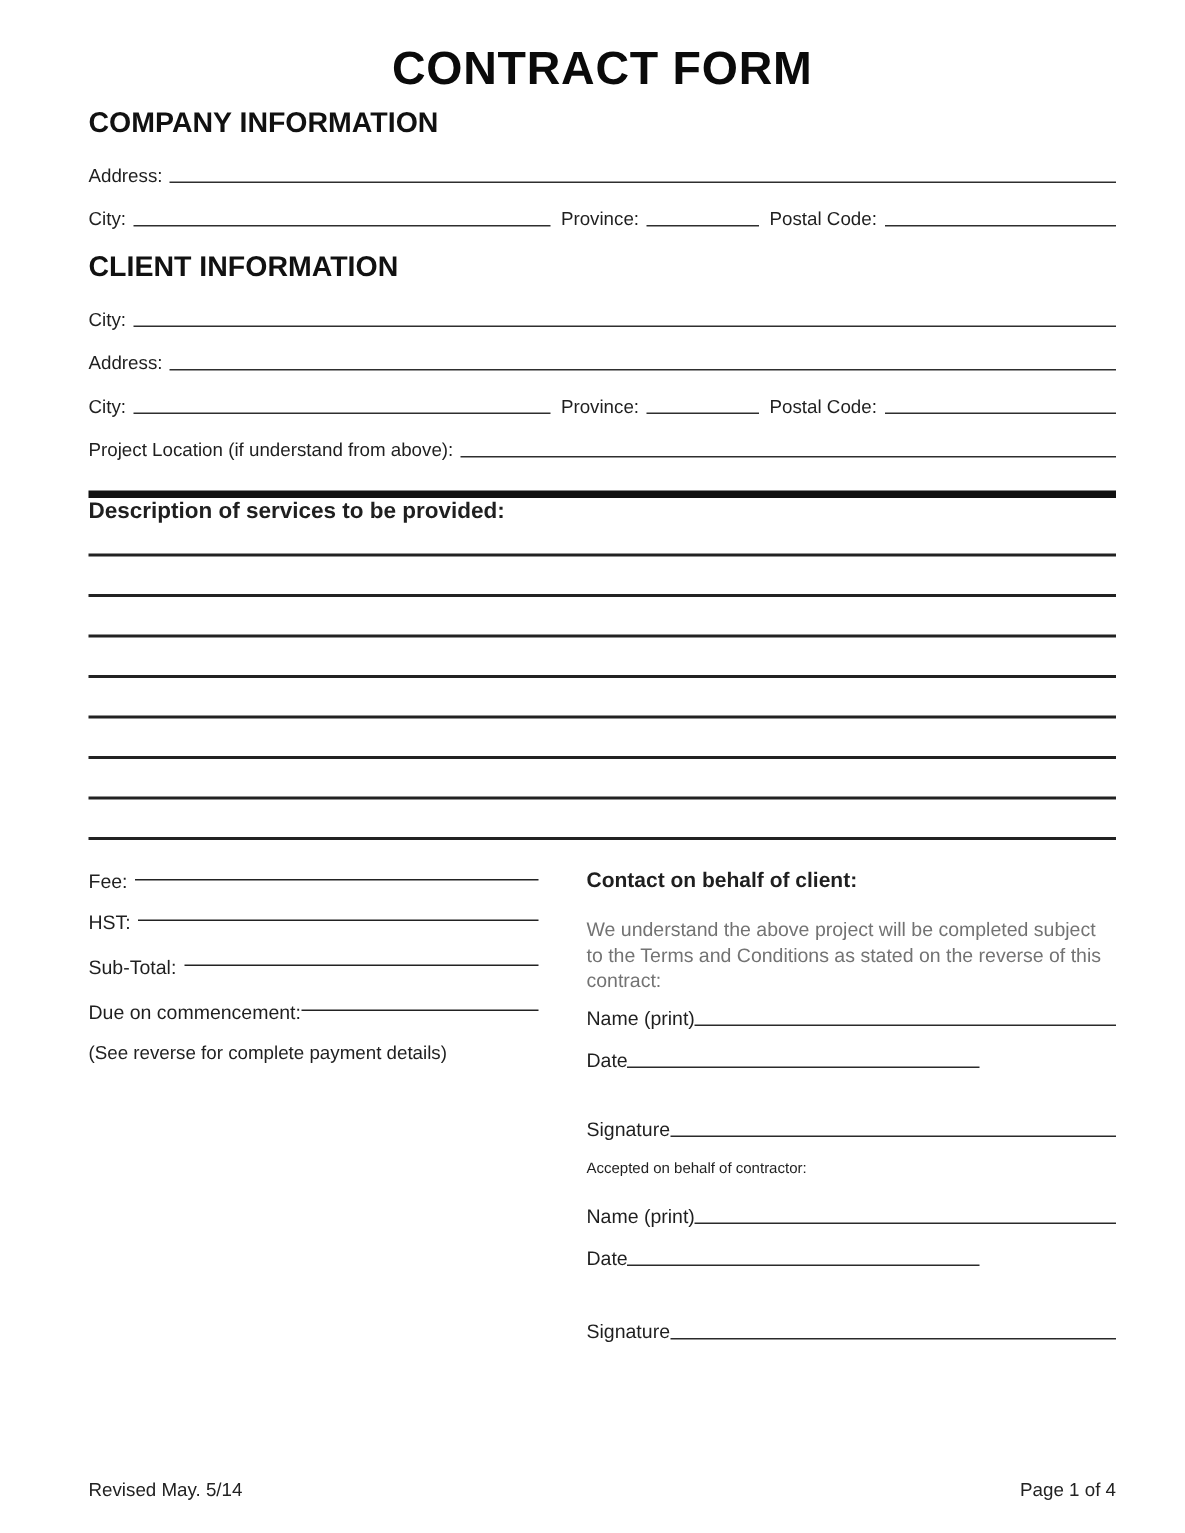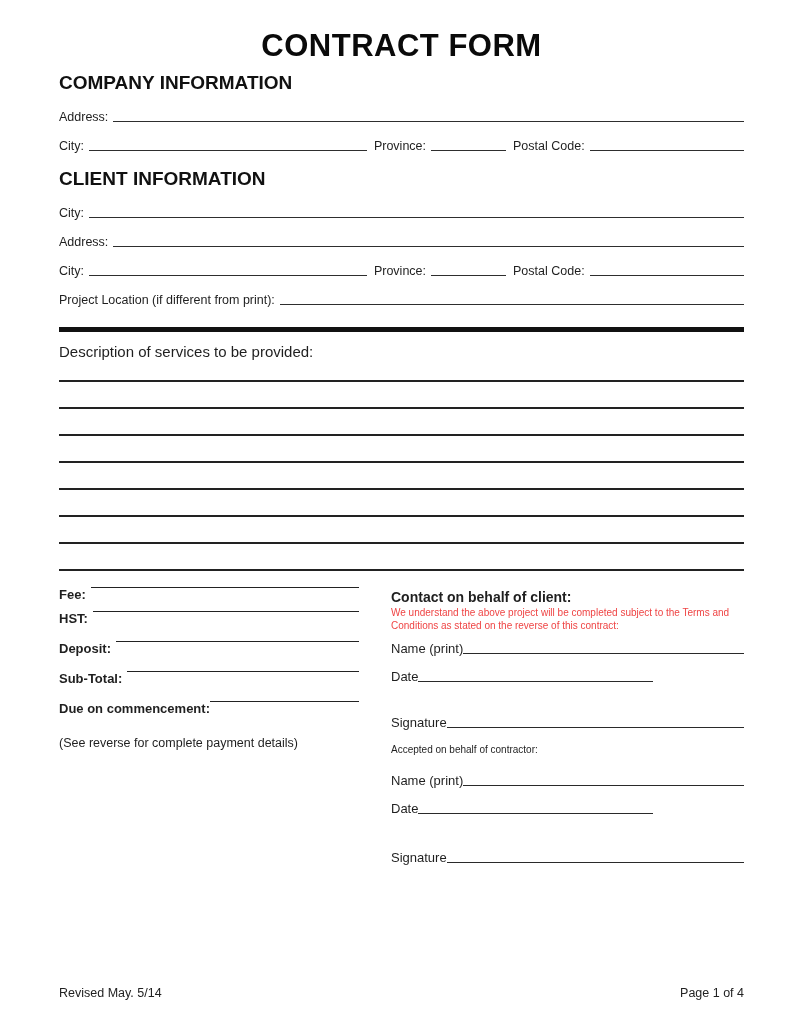--- a/index.html
+++ b/index.html
@@ -54,46 +54,46 @@
   .fill.contact-w { margin-right:70px; }
   .fill.res-w { flex:0 0 180px; }
   .fill.bus-w { flex:0 0 150px; }
 
   .divider {
     margin-top:20px;
     height:5px;
     background:#111;
   }
   .desc-label {
-    margin-top:11px;
     font-size:15px;
     line-height:18px;
+    font-weight:bold;
   }
   .rule-line {
     height:27px;
     border-bottom:2px solid #222;
   }
   .rule-line:first-child { height:21px; }
 
   .bottom { display:flex; margin-top:16px; }
   .pay-col { flex:0 0 300px; }
   .pay-row {
-    display:flex; align-items:flex-start;
+    display:flex; align-items:center;
     height:30px;
-    font-size:13px; font-weight:bold;
+    font-size:13px; font-weight:normal;
     white-space:nowrap;
   }
   .pay-row:first-child { height:24px; }
   .pay-row .fill { border-color:#222; }
   .pay-note { margin-top:5px; font-size:12.5px; font-weight:normal; }
 
   .accept-col { flex:1 1 auto; margin-left:32px; font-size:13px; }
   .accept-heading { font-size:14px; font-weight:bold; margin-top:2px; line-height:17px; }
   .accept-heading.contractor { font-weight:normal; font-size:10px; margin-top:11px; }
-  .terms { font-size:10px; line-height:1.32; margin-top:0; color:#ef4444; }
+  .terms { font-size:13px; line-height:1.32; margin-top:16px; color:#737373; }
   .sig-row {
     display:flex; align-items:flex-end;
     height:28px;
     white-space:nowrap;
     font-size:13px;
   }
   .sig-row.first { height:24px; }
   .sig-row.tall  { height:30px; }
   .sig-row.gap   { margin-top:18px; }
   .sig-row.gap2  { margin-top:21px; }
@@ -142,21 +142,21 @@
   </div>
   <div class="field-row">
     <span class="lbl">City:</span>
     <span class="fill city-w"></span>
     <span class="lbl mid">Province:</span>
     <span class="fill province-w"></span>
     <span class="lbl mid">Postal Code:</span>
     <span class="fill postal-w"></span>
   </div>
   <div class="field-row">
-    <span class="lbl">Project Location (if different from print):</span>
+    <span class="lbl">Project Location (if understand from above):</span>
     <span class="fill"></span>
   </div>
 
   <div class="divider"></div>
   <div class="desc-label">Description of services to be provided:</div>
   <div>
       <div class="rule-line"></div>
       <div class="rule-line"></div>
       <div class="rule-line"></div>
       <div class="rule-line"></div>
@@ -171,24 +171,20 @@
     <div class="pay-col">
       <div class="pay-row">
         <span class="lbl">Fee:</span>
         <span class="fill"></span>
       </div>
       <div class="pay-row">
         <span class="lbl">HST:</span>
         <span class="fill"></span>
       </div>
       <div class="pay-row">
-        <span class="lbl">Deposit:</span>
-        <span class="fill"></span>
-      </div>
-      <div class="pay-row">
         <span class="lbl">Sub-Total:</span>
         <span class="fill"></span>
       </div>
       <div class="pay-row">
         <span class="lbl" style="padding-right:0;">Due on commencement:</span>
         <span class="fill"></span>
       </div>
       <div class="pay-note">(See reverse for complete payment details)</div>
     </div>
 

